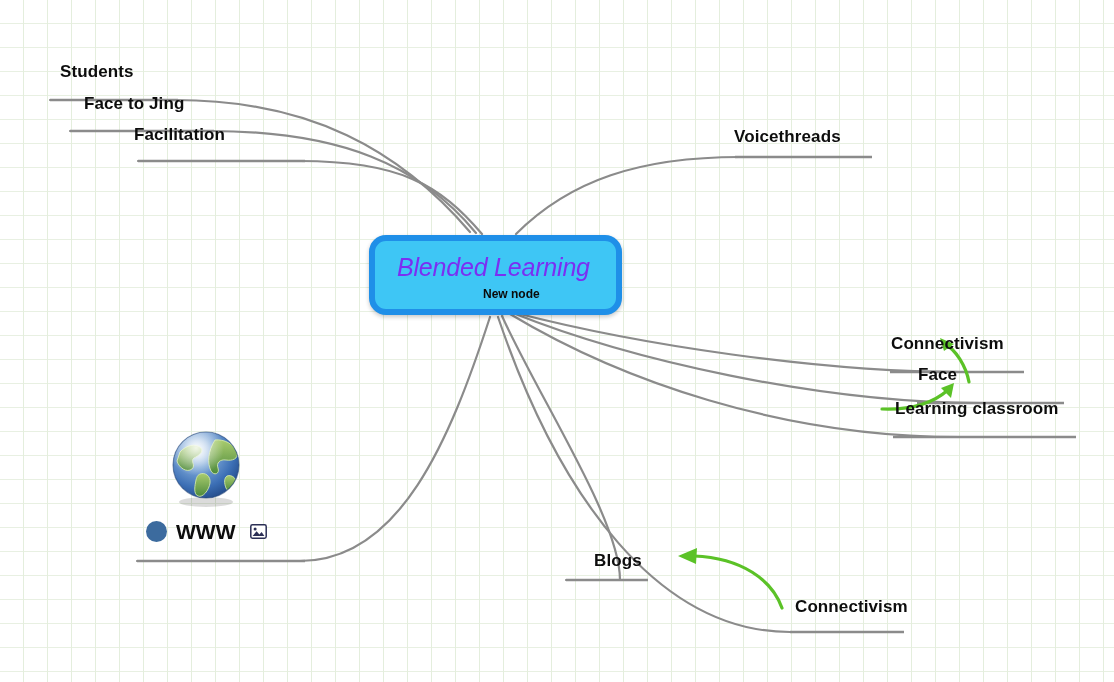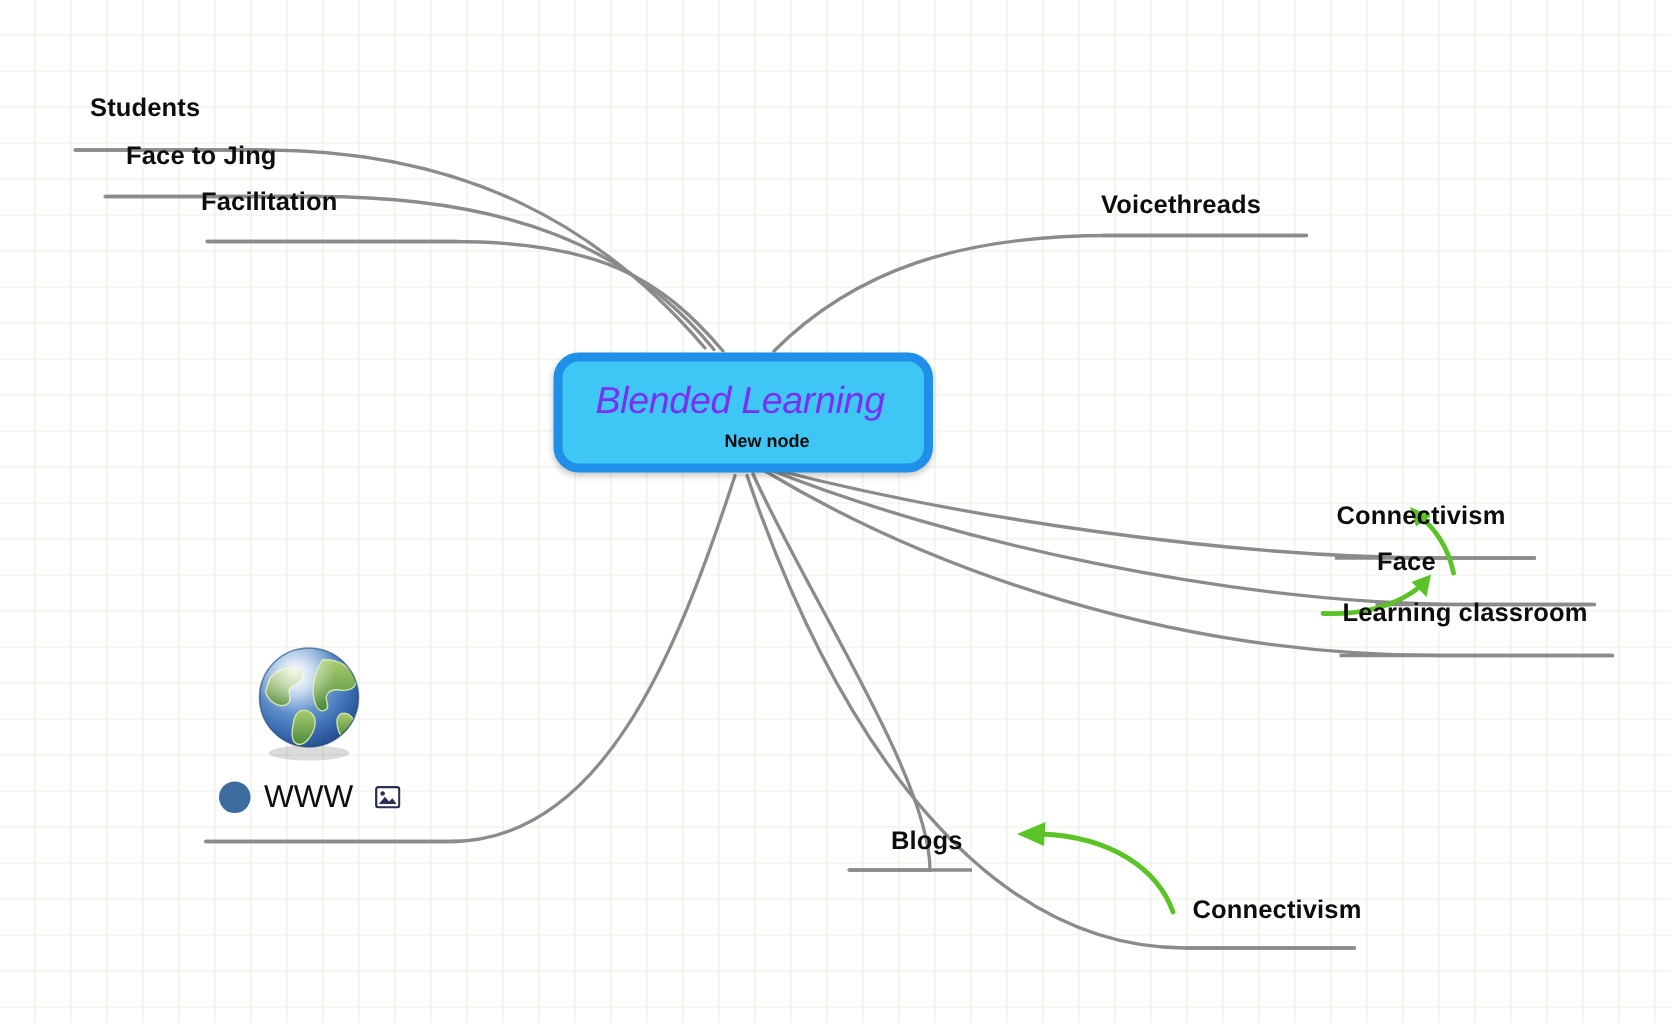--- a/index.html
+++ b/index.html
@@ -73,21 +73,21 @@
   #globe-wrap svg { display:block; }
   #www-row {
     position:absolute; left:146px; top:521px;
     display:flex; align-items:center; gap:9px;
   }
   #www-bullet {
     width:21px; height:21px; border-radius:50%;
     background:#3c6b9e;
     flex:0 0 auto;
   }
-  #www-text { font-size:21px; font-weight:400; color:#0d0d0d; line-height:1; }
+  #www-text { font-size:21px; font-weight:700; color:#0d0d0d; line-height:1; }
   #www-img-icon { width:17px; height:15px; margin-left:6px; }
 </style>
 </head>
 <body>
 
 <div id="canvas">
 
   <svg class="links" viewBox="0 0 1114 682" xmlns="http://www.w3.org/2000/svg">
 
     <path class="branch" d="M 50,100 L 175,100 C 310,100 400,150 470,232"></path>

